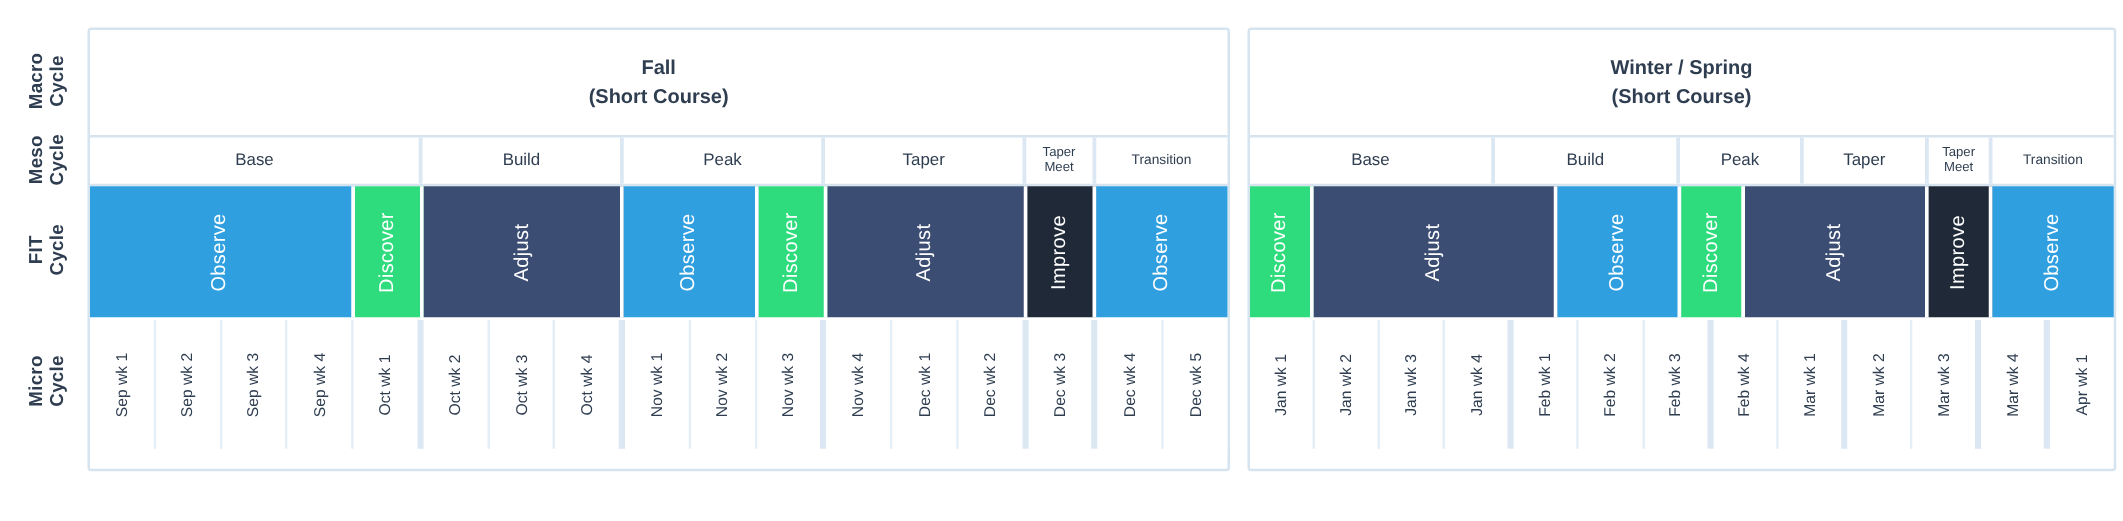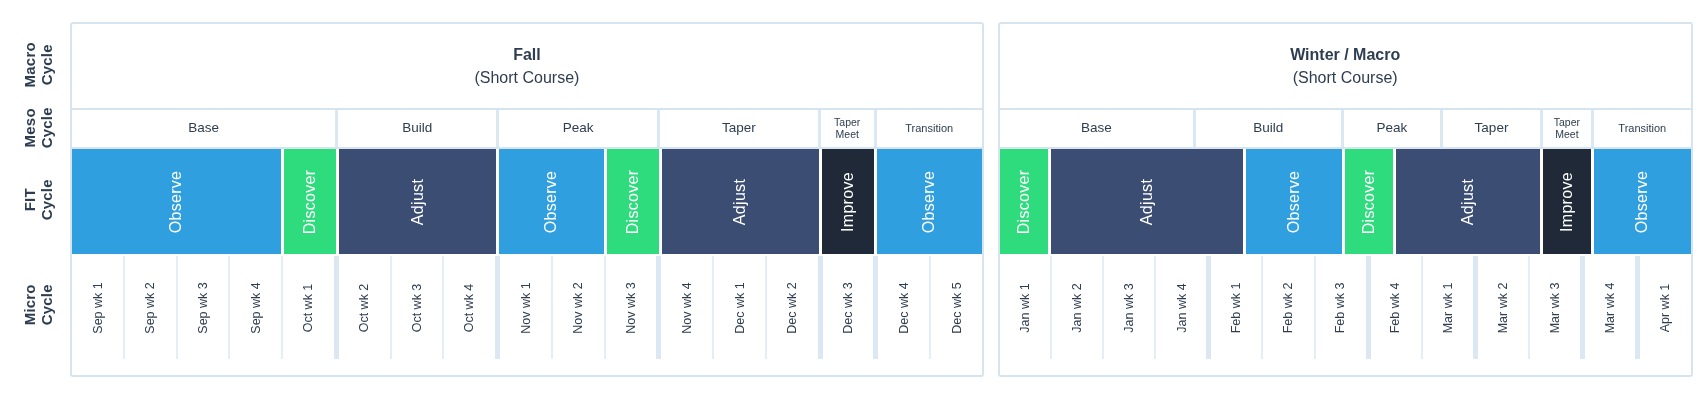--- a/index.html
+++ b/index.html
@@ -76,21 +76,21 @@
     display: flex;
     align-items: center;
     justify-content: center;
     text-align: center;
     color: #2e3d50;
     font-weight: bold;
     font-size: 16px;
     line-height: 1.45;
     padding: 0 6px;
   }
-  .macro .sub { font-weight: normal; text-align: center; }
+  .macro .sub { font-weight: bold; text-align: center; }
 
   
   .meso {
     height: 39px;
     display: flex;
     border-bottom: 2px solid #d6e4f0;
   }
   .meso-cell {
     display: flex;
     align-items: center;
@@ -277,21 +277,21 @@
               <span>Dec wk 4</span>
             </div>
             <div class="micro-cell" style="flex: 1 0 0px;">
               <span>Dec wk 5</span>
             </div>
           </div>
         </div>
         <div class="panel p2">
           <div class="macro">
             <div>
-              <div>Winter / Macro</div>
+              <div>Winter / Spring</div>
               <div class="sub">(Short Course)</div>
             </div>
           </div>
           <div class="meso">
             <div class="meso-cell" style="flex: 4 0 0px;">
               <span>Base</span>
             </div>
             <div class="meso-cell" style="flex: 3 0 0px;">
               <span>Build</span>
             </div>

